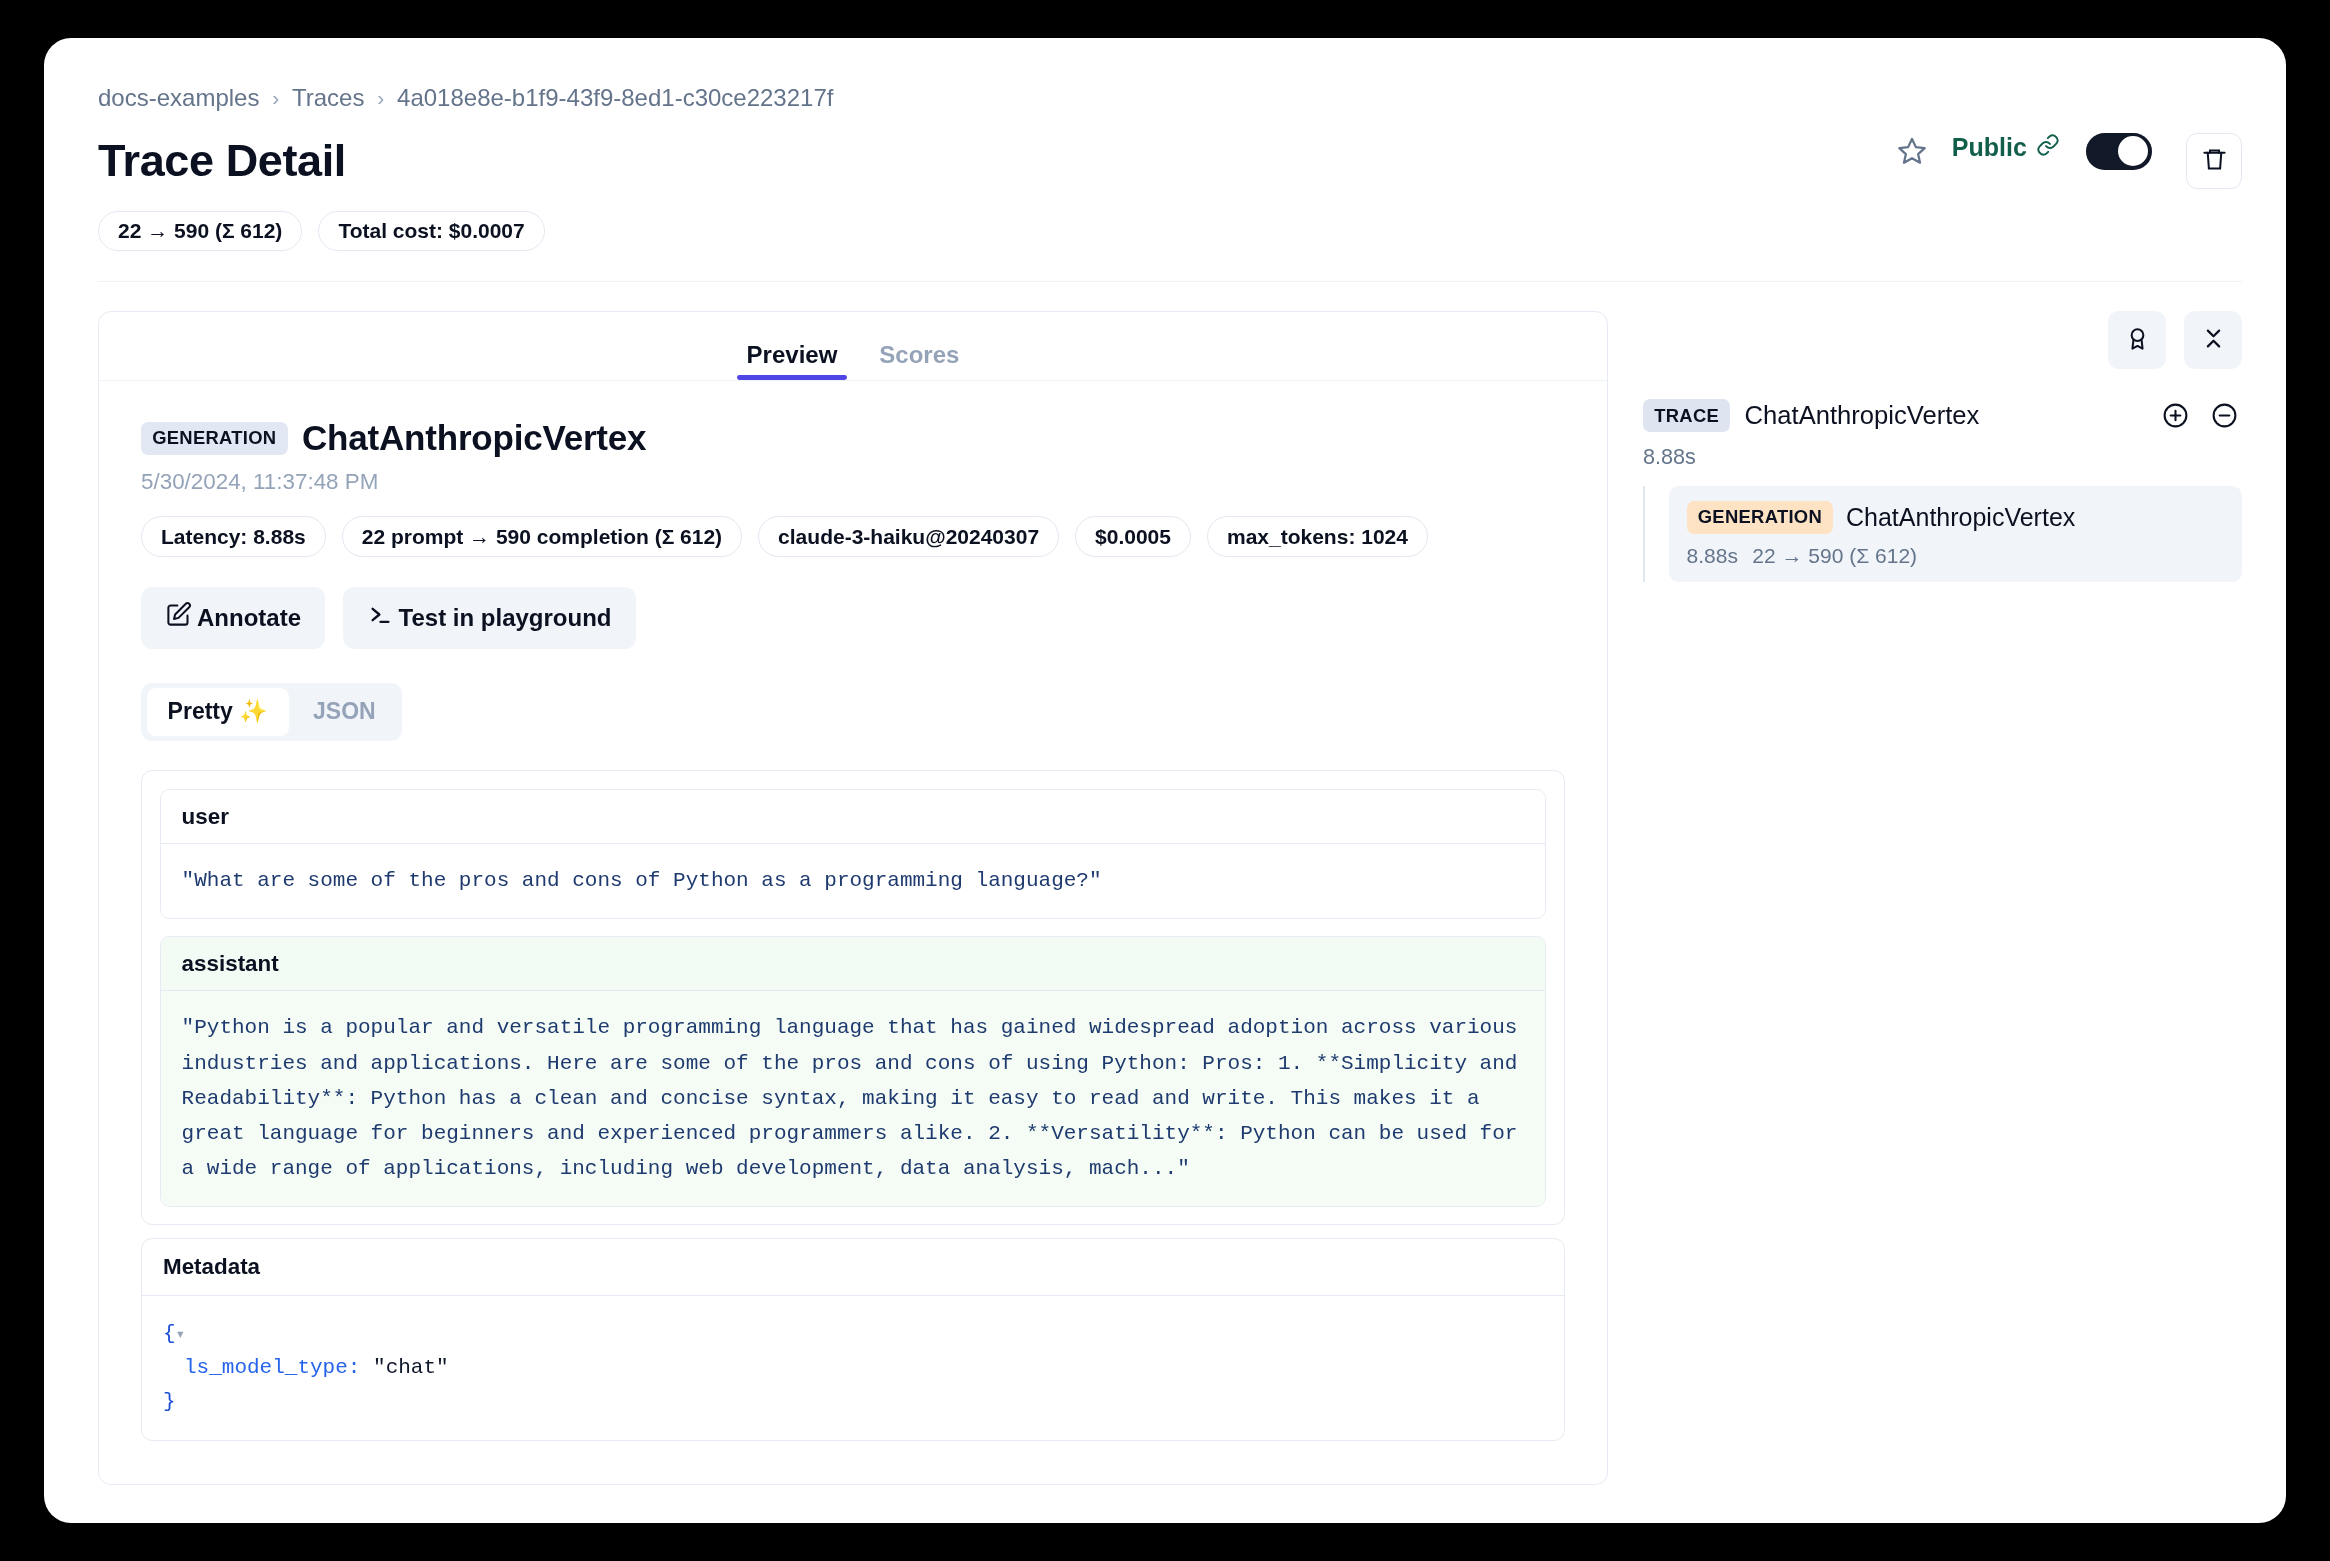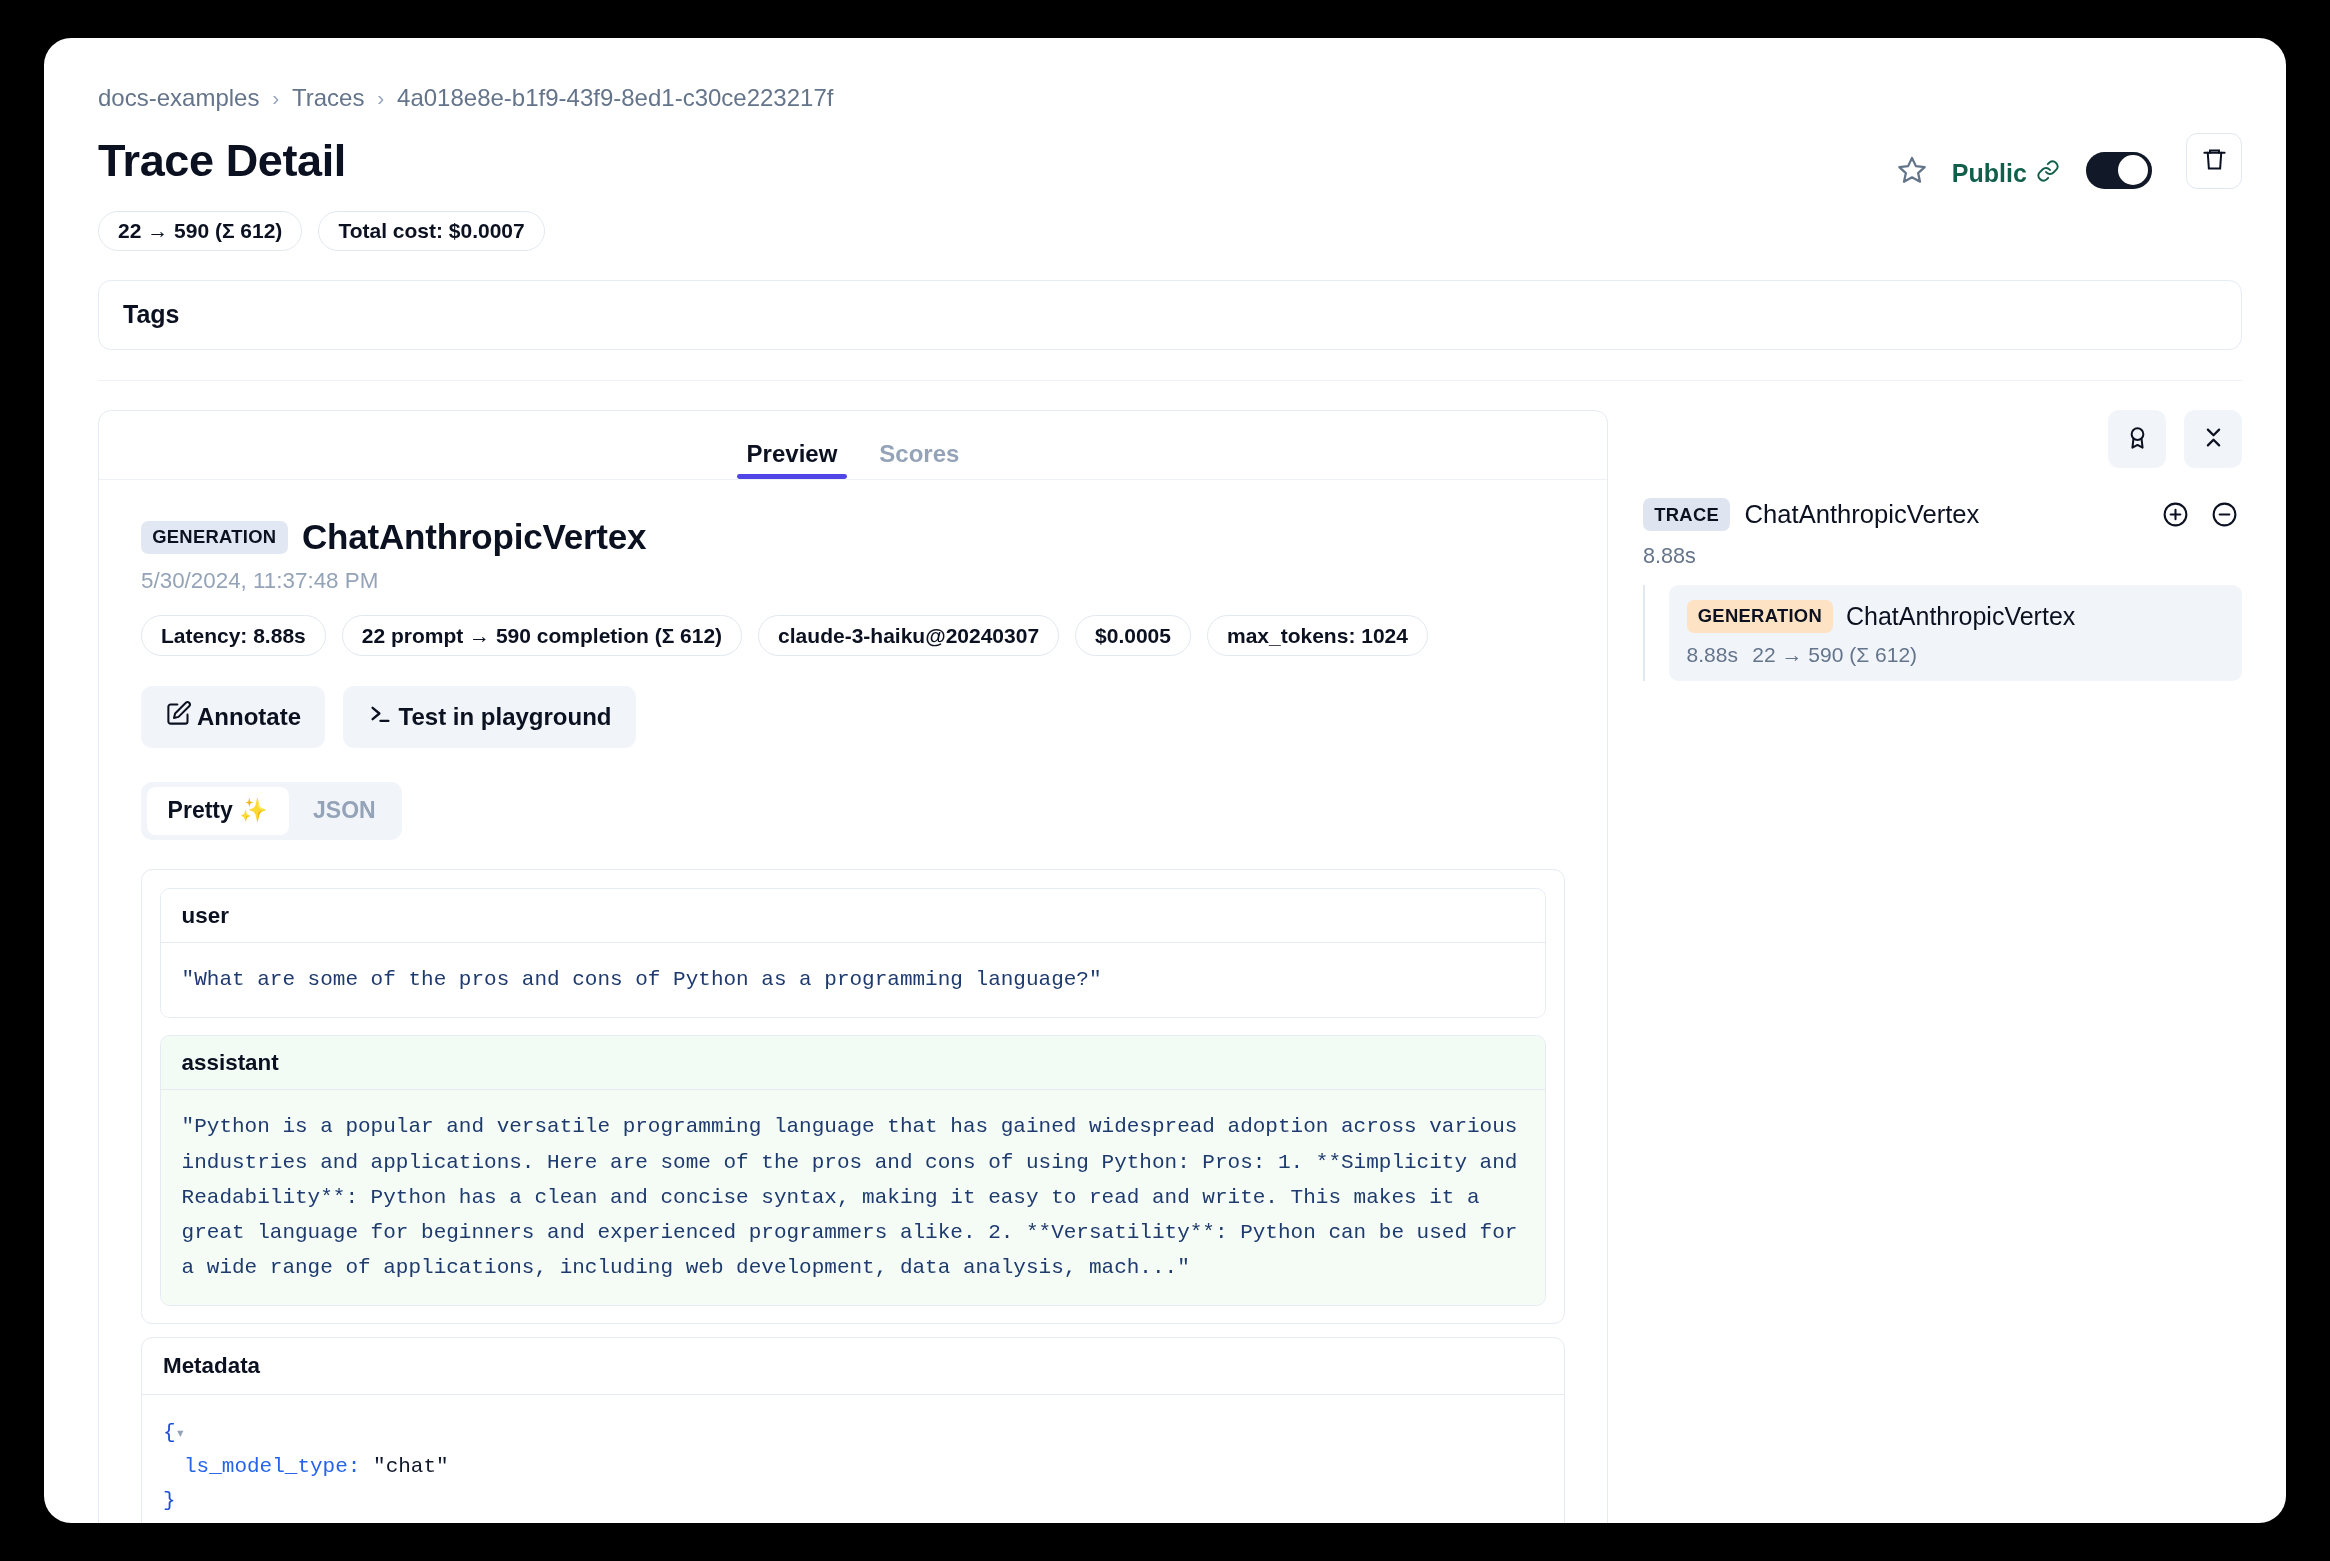--- a/index.html
+++ b/index.html
@@ -51,21 +51,21 @@
     height: 58px;
   }
   .page-title {
     font-size: 45px;
     font-weight: bold;
     color: #0b1120;
     letter-spacing: -0.4px;
   }
   .title-actions {
     display: flex;
-    align-items: flex-end;
+    align-items: flex-start;
     gap: 21px;
   }
   .star-btn {
     width: 37px; height: 37px;
     display: flex; align-items: center; justify-content: center;
     cursor: pointer;
   }
   .public-label {
     display: flex;
     align-items: center;
@@ -429,23 +429,20 @@
           </span>
         </div>
       </div>
     </div>
 
     <div class="chip-row">
       <span class="chip">22 → 590 (Σ 612)</span>
       <span class="chip">Total cost: $0.0007</span>
     </div>
 
-    <div class="tags-box">
-      <span class="tags-label">Tags</span>
-    </div>
 
     <div class="divider"></div>
 
     <div class="main-row">
 
       <div class="content-card">
 
         <div class="tabs-bar">
           <div class="tab active">Preview</div>
           <div class="tab">Scores</div>

